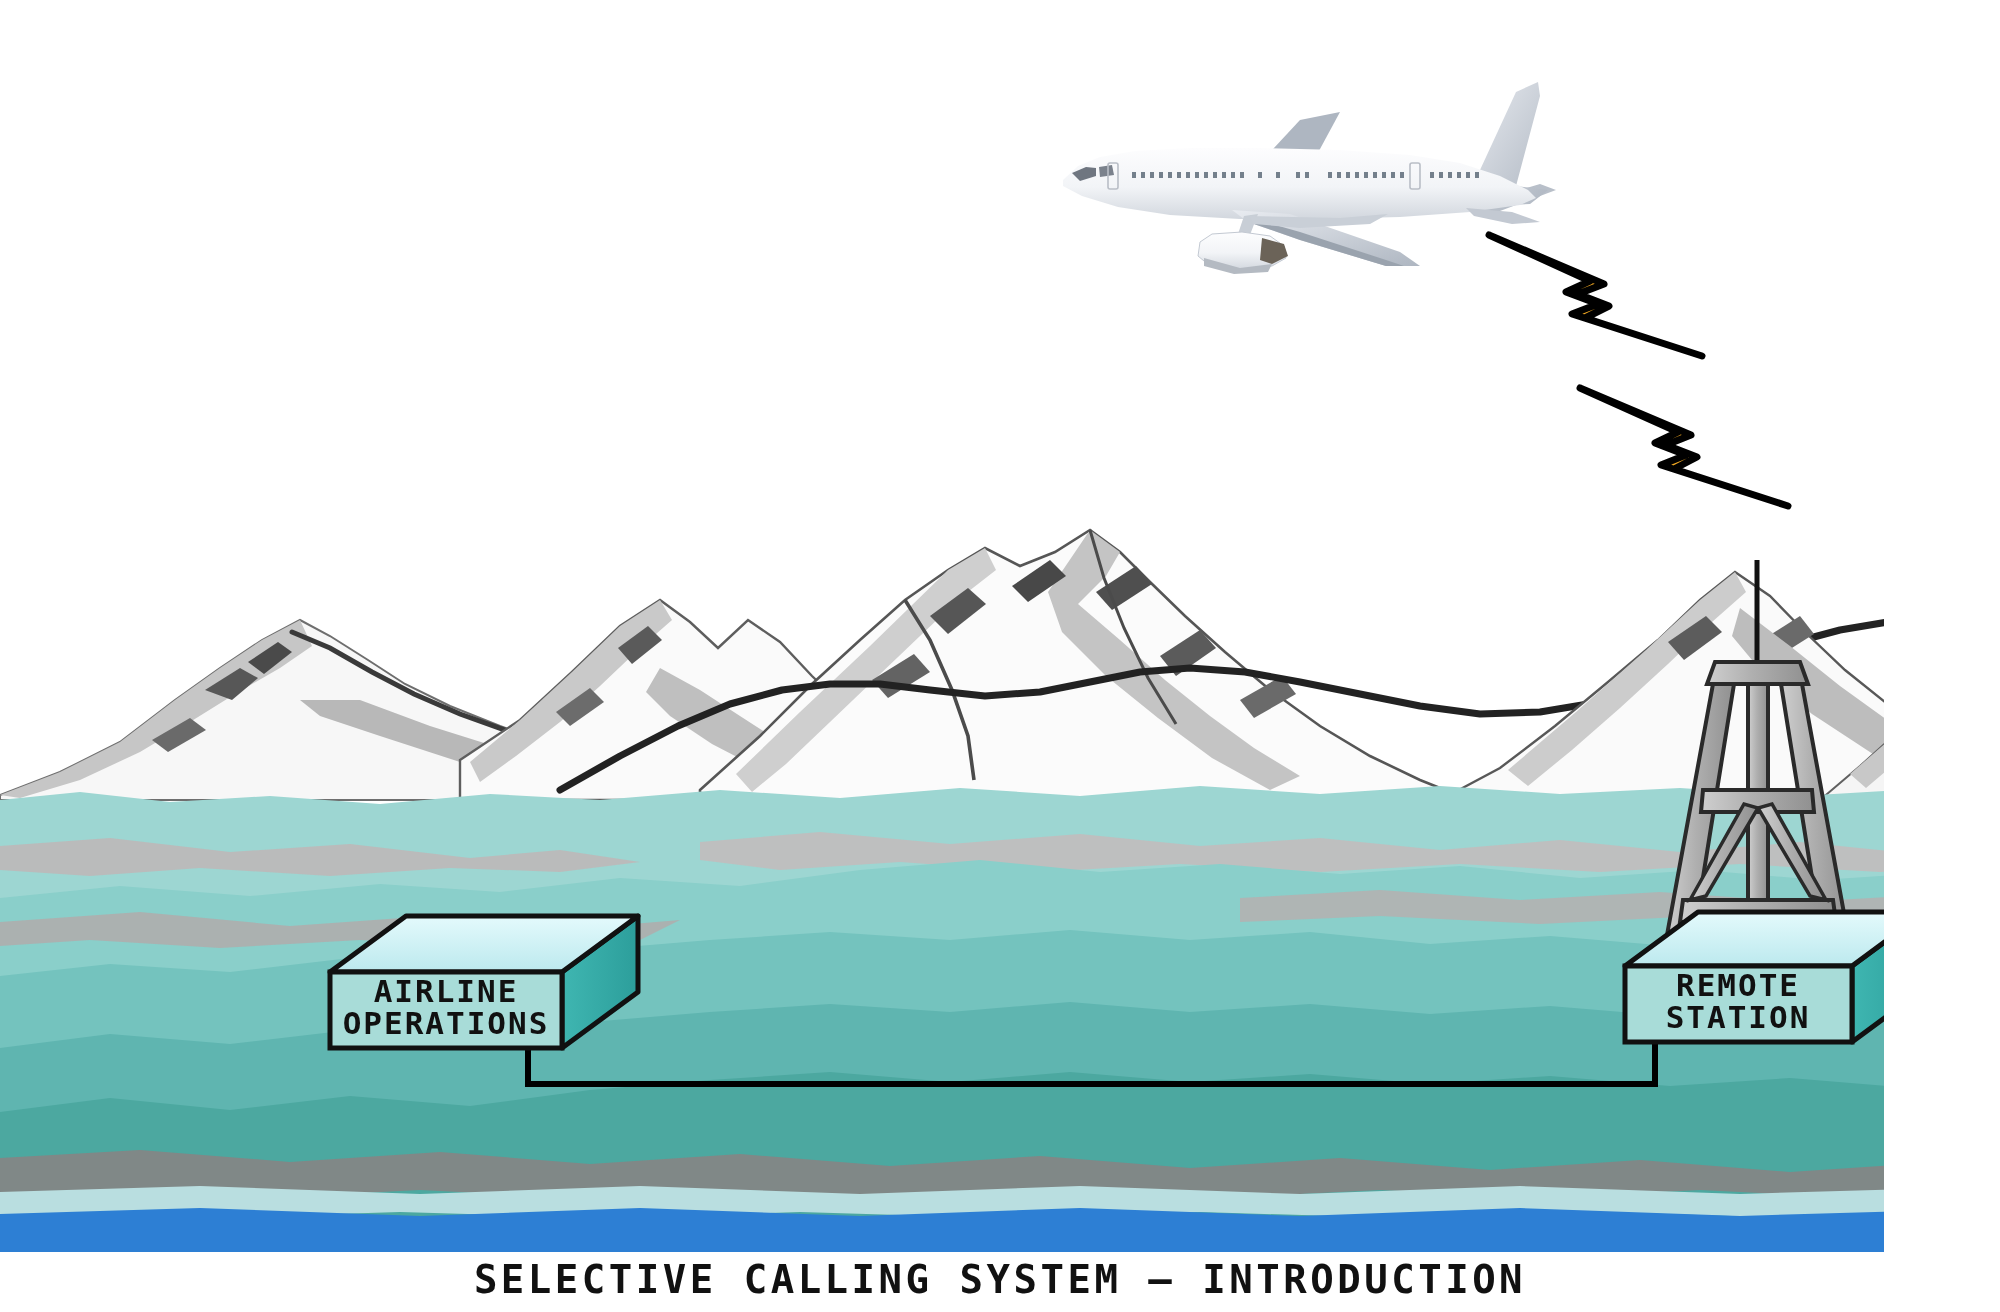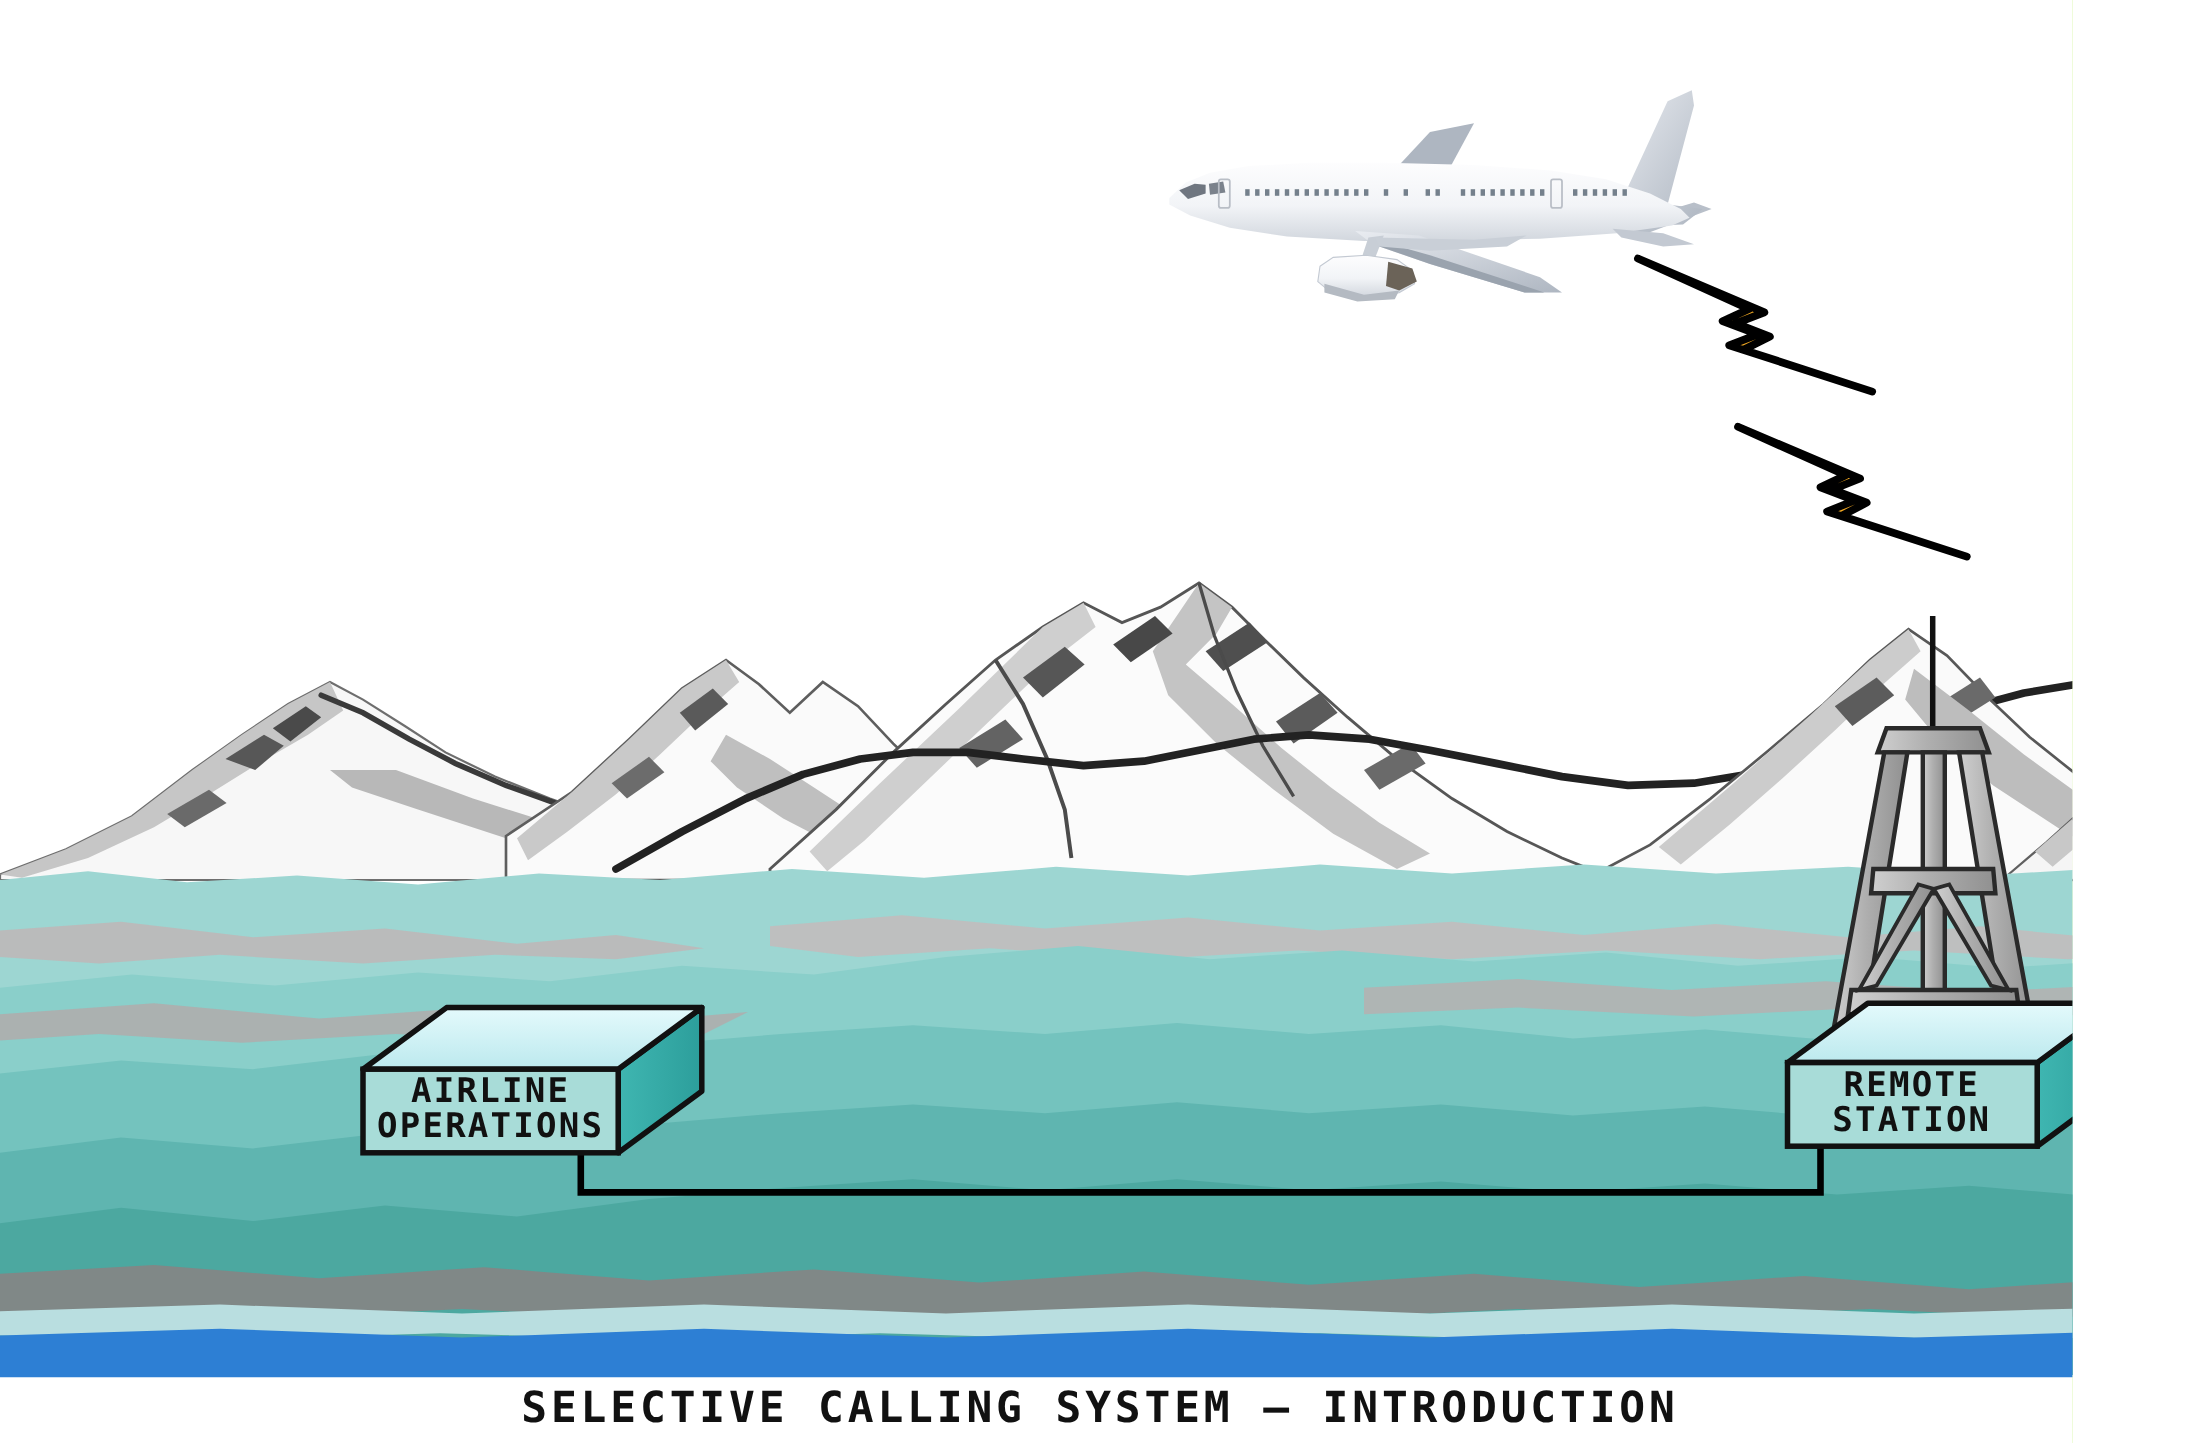--- a/index.html
+++ b/index.html
@@ -8,21 +8,21 @@
     padding: 0;
     background: #ffffff;
   }
   body {
     font-family: "DejaVu Sans Mono", "Liberation Mono", monospace;
   }
   #stage {
     position: relative;
     width: 1884px;
     height: 1312px;
-    background: #bef264;
+    background: #8b5cf6;
     overflow: hidden;
   }
   #scene {
     position: absolute;
     left: 0;
     top: 0;
     width: 2000px;
     height: 1312px;
   }
   .label-text {

